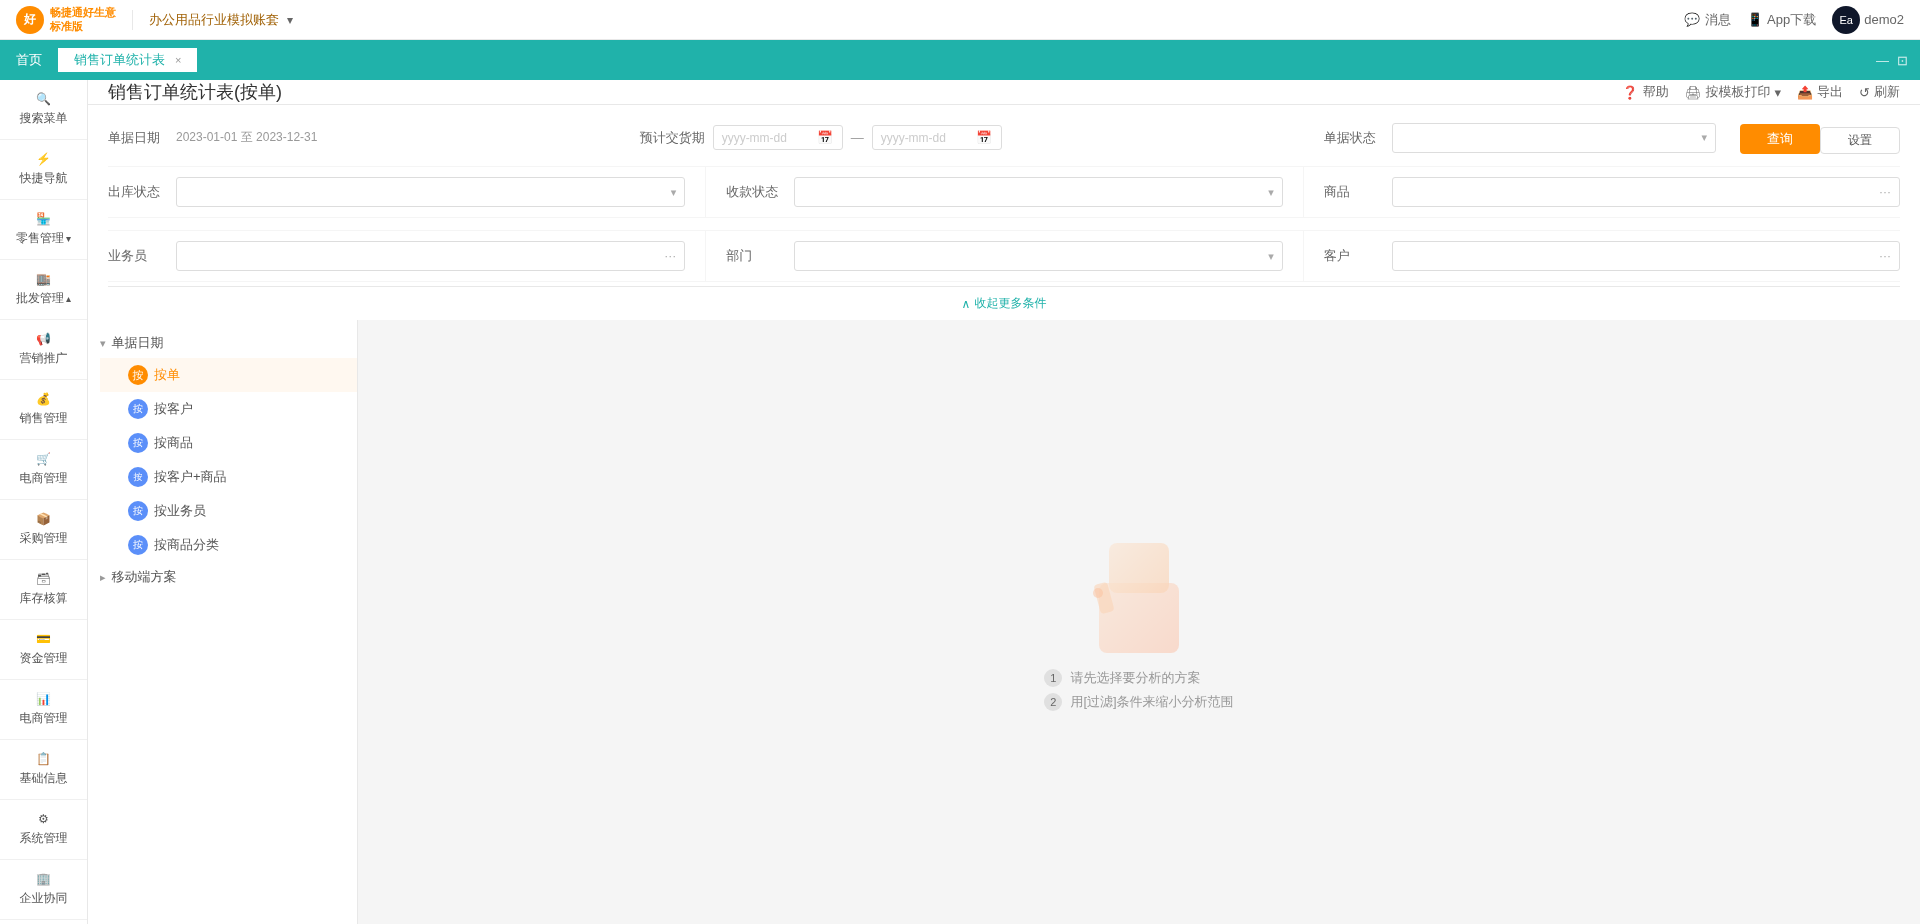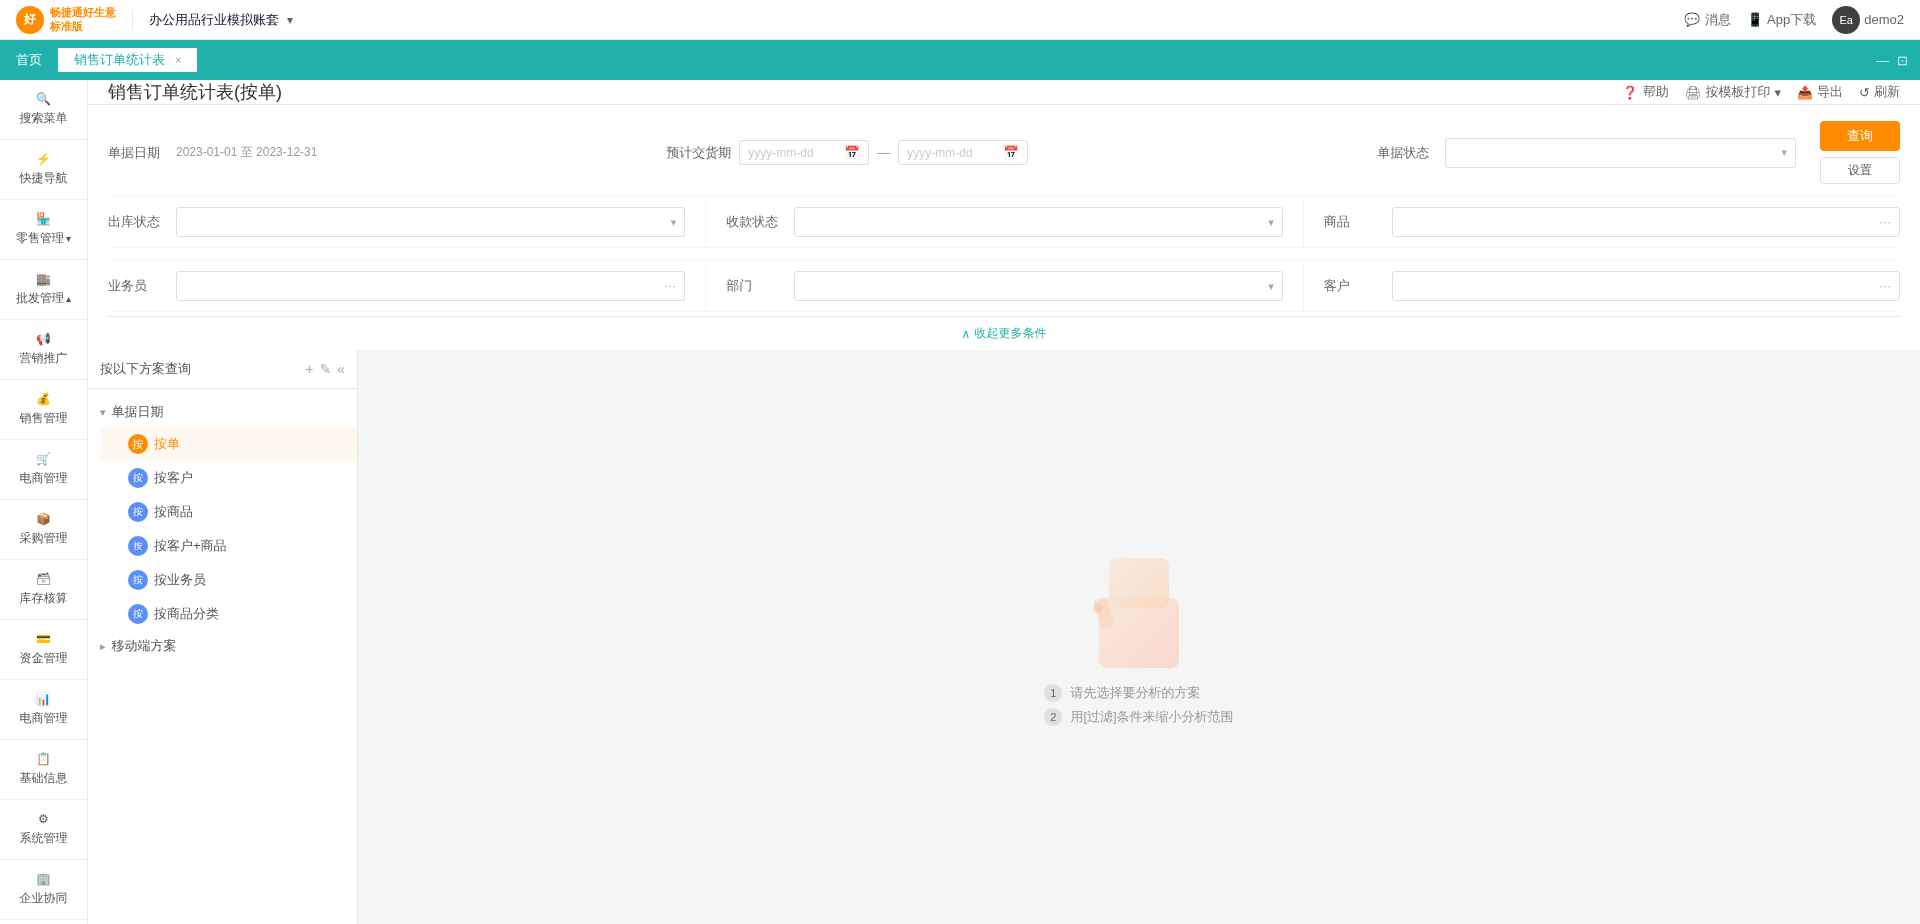--- a/index.html
+++ b/index.html
@@ -4,25 +4,25 @@
   <style>
     * { box-sizing: border-box; margin: 0; padding: 0; }
     body { font-family: 'Microsoft YaHei', sans-serif; font-size: 13px; background: #f5f5f5; color: #333; display: flex; flex-direction: column; height: 924px; overflow: hidden; }
 
     
     .top-bar { background: #fff; height: 40px; display: flex; align-items: center; justify-content: space-between; padding: 0 16px; border-bottom: 1px solid #e8e8e8; flex-shrink: 0; }
     .top-bar-left { display: flex; align-items: center; gap: 8px; }
     .logo-area { display: flex; align-items: center; gap: 6px; }
     .logo-circle { width: 28px; height: 28px; background: #ff8c00; border-radius: 50%; display: flex; align-items: center; justify-content: center; color: white; font-size: 12px; font-weight: bold; }
     .logo-text { font-size: 11px; color: #ff8c00; font-weight: bold; line-height: 1.2; }
-    .top-bar-title { font-size: 13px; color: #0f172a; }
+    .top-bar-title { font-size: 13px; color: #a16207; }
     .top-bar-dropdown { color: #666; font-size: 12px; cursor: pointer; }
     .top-bar-right { display: flex; align-items: center; gap: 16px; color: #666; font-size: 13px; }
     .top-bar-right-item { display: flex; align-items: center; gap: 4px; cursor: pointer; }
-    .avatar { width: 28px; height: 28px; background: #404040; border-radius: 50%; display: flex; align-items: center; justify-content: center; color: white; font-size: 11px; }
+    .avatar { width: 28px; height: 28px; background: #0f172a; border-radius: 50%; display: flex; align-items: center; justify-content: center; color: white; font-size: 11px; }
 
     
     .tab-bar { background: #20b2aa; height: 40px; display: flex; align-items: center; padding: 0; flex-shrink: 0; }
     .tab-item { height: 24px; display: flex; align-items: center; padding: 0 16px; cursor: pointer; color: rgba(255,255,255,0.85); font-size: 13px; gap: 6px; }
     .tab-item.active { background: #fff; color: #20b2aa; font-weight: 500; }
     .tab-close { color: #999; font-size: 11px; cursor: pointer; margin-left: 4px; }
     .tab-home { color: #fff; }
     .tab-bar-right { margin-left: auto; display: flex; align-items: center; gap: 8px; padding-right: 12px; color: rgba(255,255,255,0.8); }
 
     
@@ -72,21 +72,21 @@
     .main-content { flex: 1; overflow-y: auto; display: flex; flex-direction: column; }
     .empty-state { display: flex; flex-direction: column; align-items: center; justify-content: center; flex: 1; padding: 60px; gap: 16px; }
     .empty-state-img { font-size: 80px; opacity: 0.5; }
     .empty-state-hint { display: flex; flex-direction: column; gap: 6px; }
     .hint-item { display: flex; align-items: center; gap: 8px; color: #999; font-size: 13px; }
     .hint-num { width: 18px; height: 18px; border-radius: 50%; background: #e0e0e0; display: flex; align-items: center; justify-content: center; font-size: 11px; color: #666; flex-shrink: 0; }
 
     
     .query-btn { background: #ff8c00; color: #fff; border: none; border-radius: 4px; padding: 6px 20px; font-size: 13px; cursor: pointer; display: block; width: 80px; text-align: center; }
     .settings-btn { background: #fff; color: #555; border: 1px solid #ddd; border-radius: 4px; padding: 4px 12px; font-size: 12px; cursor: pointer; display: block; width: 80px; text-align: center; margin-top: 6px; }
-    .query-btn-area { display: flex; flex-direction: column; align-items: flex-end; justify-content: center; padding-left: 16px; flex-shrink: 0; }
+    .query-btn-area { display: flex; flex-direction: row; align-items: flex-end; justify-content: center; padding-left: 16px; flex-shrink: 0; }
 
     .chevron { font-size: 11px; color: #aaa; }
     .calendar-icon { color: #aaa; font-size: 13px; cursor: pointer; }
     .dots-icon { color: #aaa; font-size: 12px; cursor: pointer; }
 
     .state-select { flex: 1; border: 1px solid #ddd; border-radius: 3px; padding: 5px 8px; display: flex; align-items: center; justify-content: space-between; background: #fff; cursor: pointer; min-height: 30px; }
     .goods-select { flex: 1; border: 1px solid #ddd; border-radius: 3px; padding: 5px 8px; display: flex; align-items: center; justify-content: flex-end; background: #fff; cursor: pointer; min-height: 30px; }
 
     .filter-main { background: #fff; padding: 16px 20px 0 20px; }
     .filter-row-1 { display: flex; align-items: center; gap: 8px; padding-bottom: 12px; border-bottom: 1px solid #f5f5f5; }
@@ -317,28 +317,20 @@
 
       <div class="collapse-btn">
         <span>∧</span>
         <span>收起更多条件</span>
       </div>
     </div>
 
     <div class="left-panel-wrapper">
 
       <div class="left-panel">
-        <div class="left-panel-header">
-          <span class="left-panel-header-text">按以下方案查询</span>
-          <div class="left-panel-icons">
-            <span class="left-panel-icon">+</span>
-            <span class="left-panel-icon">✎</span>
-            <span class="left-panel-icon">«</span>
-          </div>
-        </div>
         <div class="scheme-tree">
 
           <div class="scheme-group">
             <div class="scheme-group-header">
               <span class="scheme-group-arrow">▾</span>
               <span>单据日期</span>
             </div>
             <div class="scheme-subgroup">
               <div class="scheme-item active">
                 <div class="scheme-item-icon">按</div>

